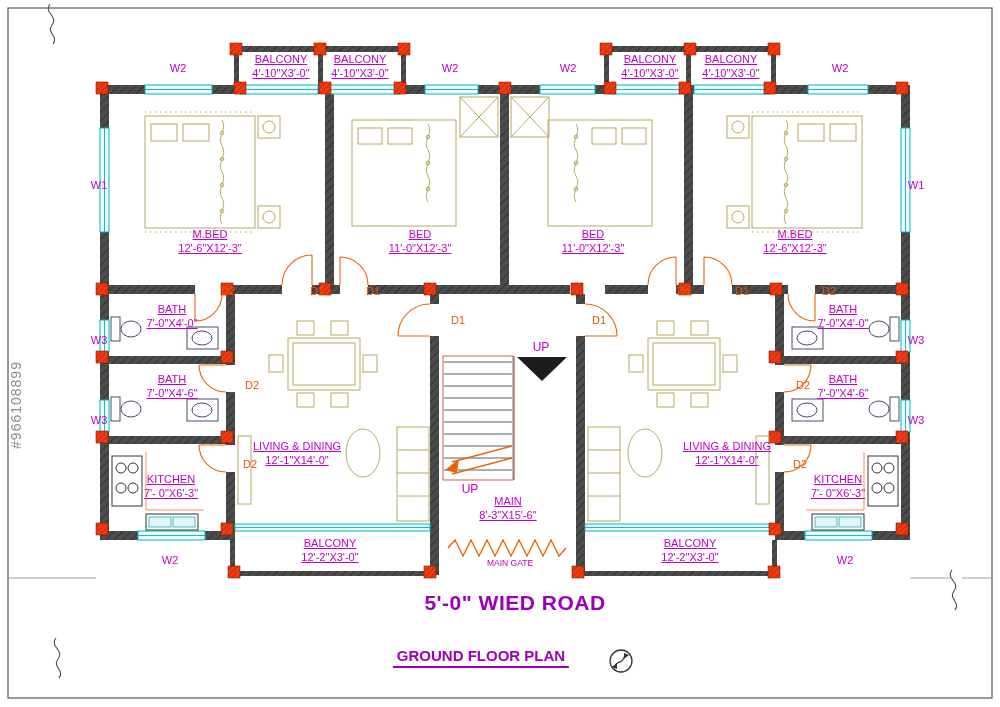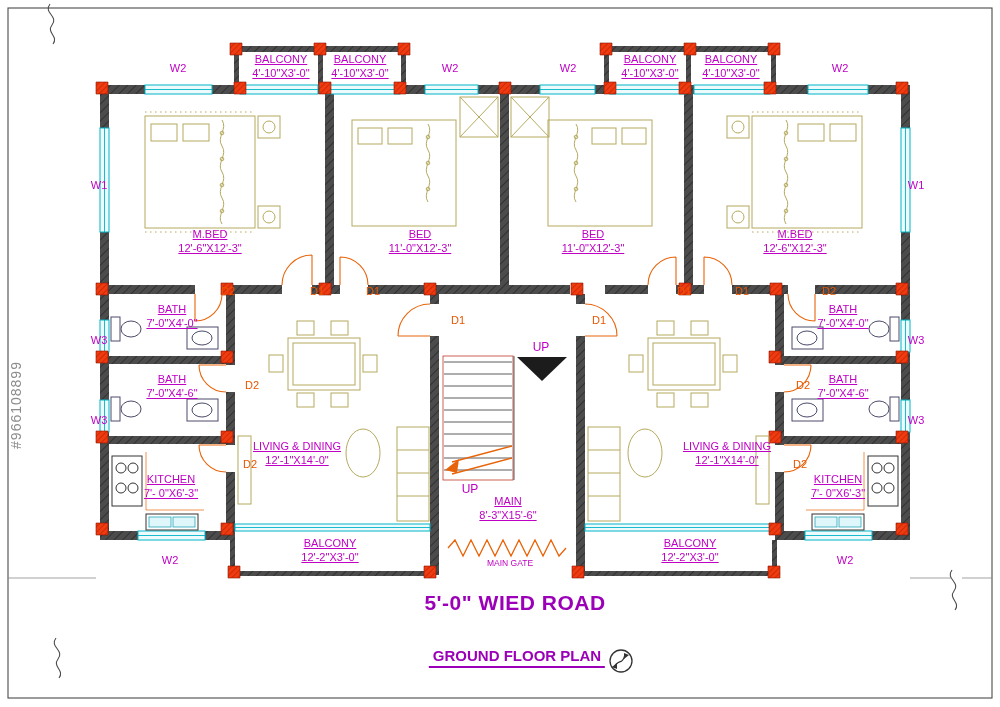--- a/index.html
+++ b/index.html
@@ -6,21 +6,21 @@
   .stage{position:relative;width:1000px;height:707px;background:#ffffff;font-family:"Liberation Sans",sans-serif;overflow:hidden;}
   svg.plan{position:absolute;left:0;top:0;}
   .lbl{position:absolute;transform:translateX(-50%);text-align:center;color:#bf00c4;font-size:11px;line-height:13.5px;white-space:nowrap;}
   .lbl span{display:block;text-decoration:underline;}
   .mk{position:absolute;transform:translate(-50%,-50%);font-size:11px;white-space:nowrap;}
   .mk.d{color:#e85500;padding-left:42px;}
   .mk.w{color:#bf00c4;}
   .mk.up{color:#bf00c4;font-size:12px;}
   .gate{position:absolute;transform:translate(-50%,-50%);font-size:8.5px;color:#bf00c4;white-space:nowrap;}
   .road{position:absolute;left:515px;top:591px;transform:translateX(-50%);font-size:21px;font-weight:bold;color:#9b00b8;letter-spacing:.5px;white-space:nowrap;}
-  .title{position:absolute;left:481px;top:647px;transform:translateX(-50%);font-size:15px;font-weight:bold;color:#9b00b8;border-bottom:2px solid #9b00b8;padding:0 4px 2px;white-space:nowrap;margin-left:36px;}
+  .title{position:absolute;left:481px;top:647px;transform:translateX(-50%);font-size:15px;font-weight:bold;color:#9b00b8;border-bottom:2px solid #9b00b8;padding:0 4px 2px;white-space:nowrap;}
   .wm{position:absolute;left:-59px;top:397px;width:150px;text-align:center;transform:rotate(-90deg);color:#8c8c8c;font-size:14px;letter-spacing:1px;}
 </style>
 </head>
 <body>
 
 <div class="stage">
 
   <svg class="plan" width="1000" height="707" viewBox="0 0 1000 707">
     <defs>
       <pattern id="wallhatch" width="6" height="6" patternUnits="userSpaceOnUse" patternTransform="rotate(45)">

